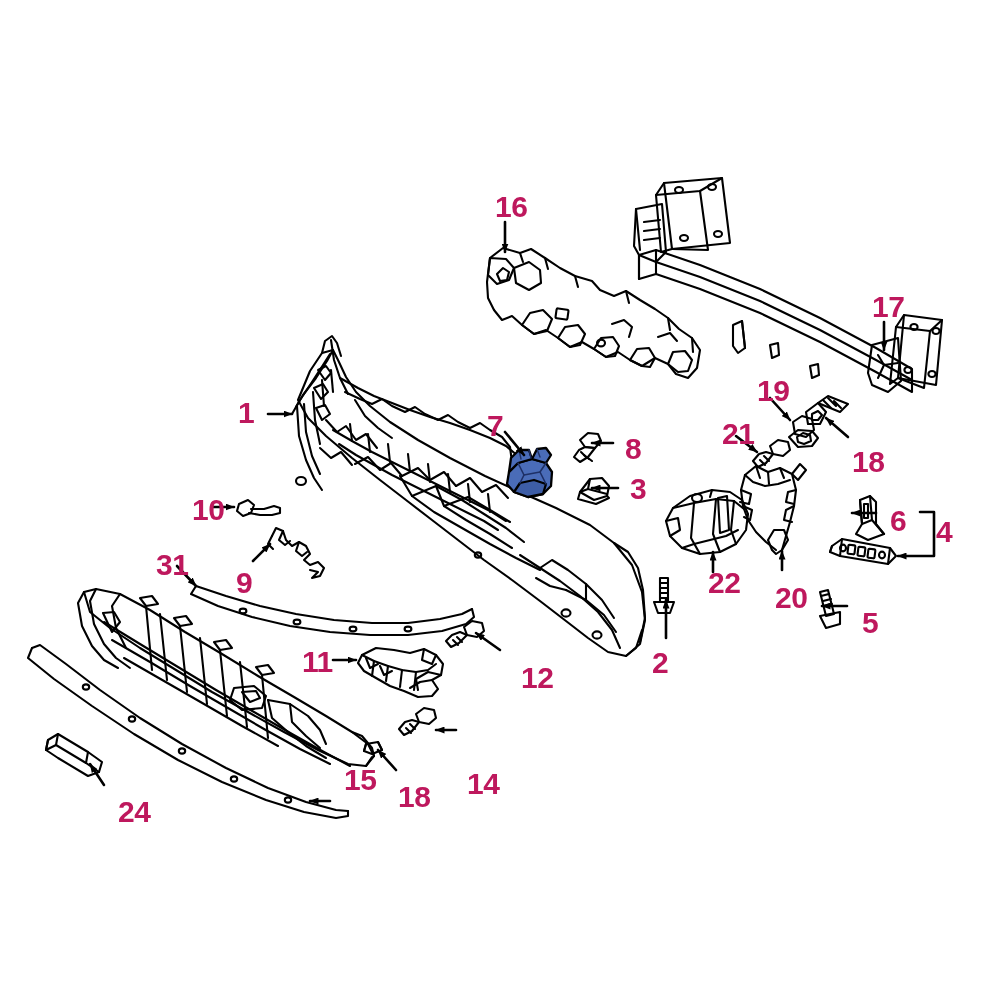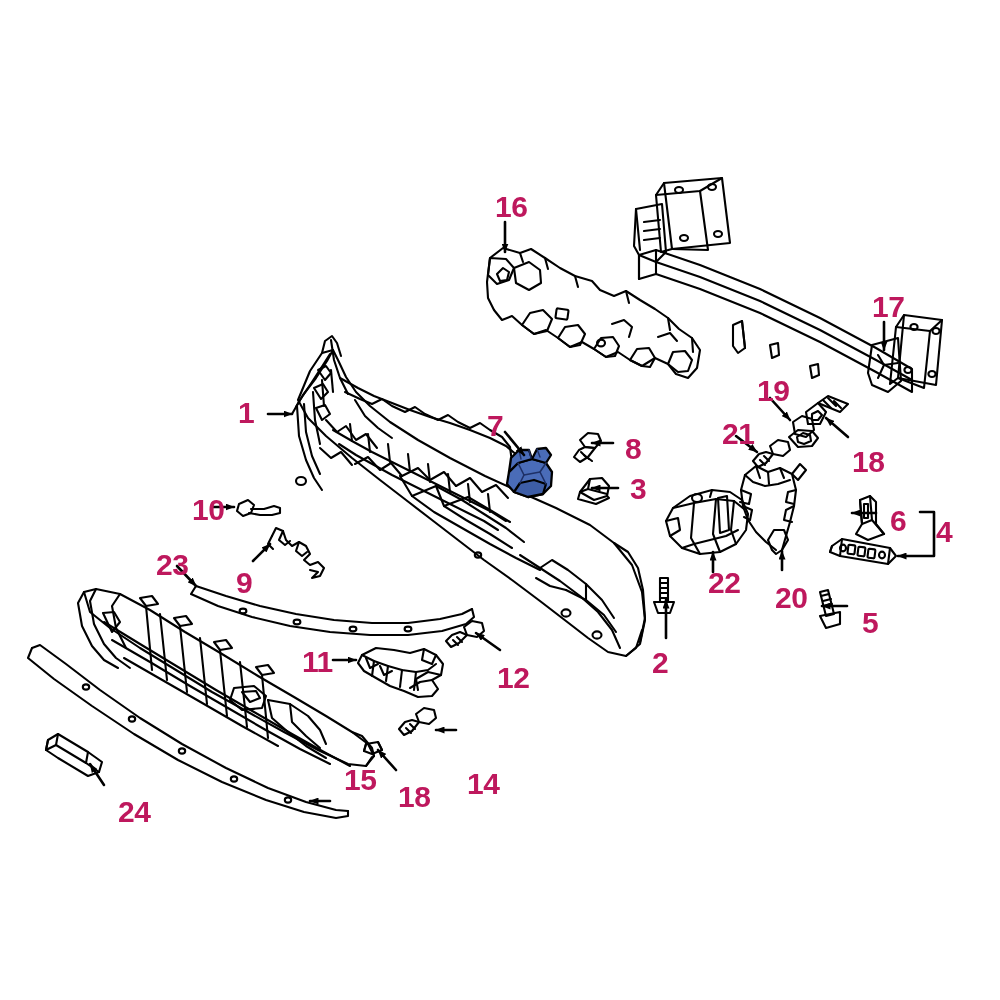--- a/index.html
+++ b/index.html
@@ -463,27 +463,27 @@
   <div class="callout-label" style="left:652px; top:648px;">2</div>
   <div class="callout-label" style="left:630px; top:474px;">3</div>
   <div class="callout-label" style="left:936px; top:517px;">4</div>
   <div class="callout-label" style="left:862px; top:608px;">5</div>
   <div class="callout-label" style="left:890px; top:506px;">6</div>
   <div class="callout-label" style="left:487px; top:411px;">7</div>
   <div class="callout-label" style="left:625px; top:434px;">8</div>
   <div class="callout-label" style="left:236px; top:568px;">9</div>
   <div class="callout-label" style="left:180px; top:495px;margin-left:12px;">10</div>
   <div class="callout-label" style="left:302px; top:647px;">11</div>
-  <div class="callout-label" style="left:497px; top:663px;text-align:center;">12</div>
+  <div class="callout-label" style="left:521px; top:663px;text-align:center;">12</div>
   <div class="callout-label" style="left:398px; top:782px;">18</div>
   <div class="callout-label" style="left:467px; top:721px;margin-top:48px;">14</div>
   <div class="callout-label" style="left:344px; top:765px;">15</div>
   <div class="callout-label" style="left:495px; top:192px;">16</div>
   <div class="callout-label" style="left:872px; top:292px;">17</div>
   <div class="callout-label" style="left:852px; top:447px;text-align:center;">18</div>
   <div class="callout-label" style="left:757px; top:376px;">19</div>
   <div class="callout-label" style="left:775px; top:583px;">20</div>
   <div class="callout-label" style="left:722px; top:419px;">21</div>
   <div class="callout-label" style="left:708px; top:568px;">22</div>
-  <div class="callout-label" style="left:156px; top:550px;">23</div>
+  <div class="callout-label" style="left:156px; top:550px;">31</div>
   <div class="callout-label" style="left:118px; top:797px;">24</div>
 
 </div>
 
 </body></html>

